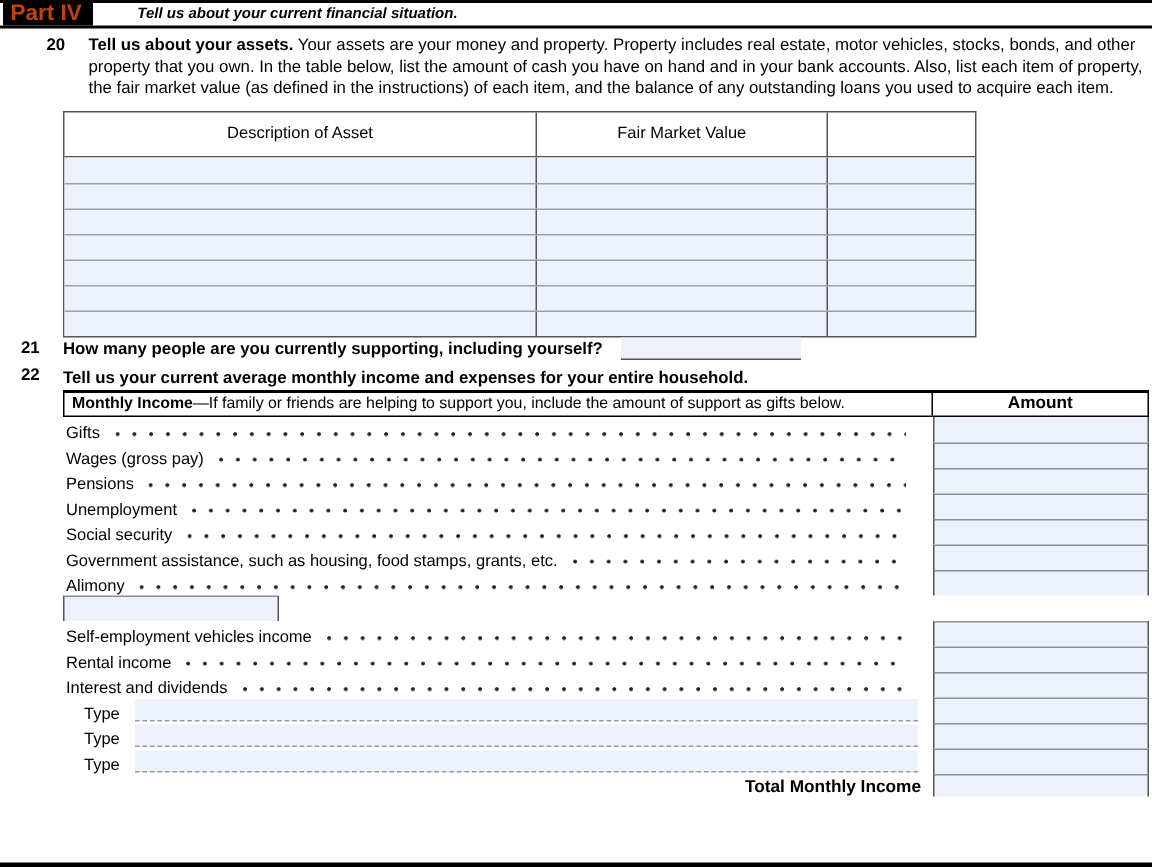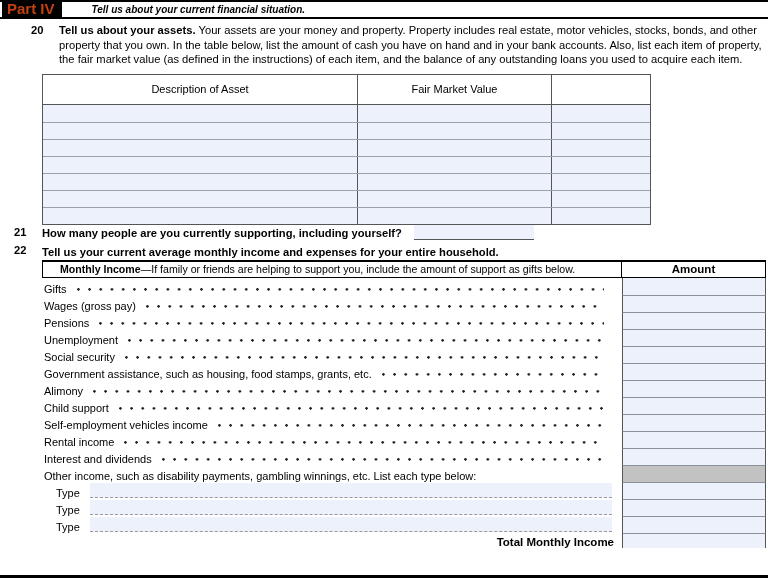--- a/index.html
+++ b/index.html
@@ -29,21 +29,21 @@
   .at-h { display:flex; align-items:center; justify-content:center; line-height:12.5px; padding:1px 4px; }
   .at-c1 { width:315px; border-right:1px solid #555; }
   .at-c2 { width:194px; border-right:1px solid #555; }
   .at-c3 { flex:1; }
   .at-row { display:flex; height:17px; background:#edf1fb; }
   .at-row + .at-row { border-top:1px solid #99a0ab; }
   .at-c { padding:1px 4px; overflow:hidden; }
 
   
   .income-table { margin:2px 0 0 42px; width:724px; font-size:11px; }
-  .it-header { display:flex; border:1px solid #000; border-top:2px solid #000; height:18px;padding-left:12px; }
+  .it-header { display:flex; border:1px solid #000; border-top:2px solid #000; height:18px; }
   .it-header-left { flex:1; display:flex; align-items:center; padding-left:5px; font-size:10.6px; }
   .it-header-amount { width:144px; border-left:1px solid #000; display:flex; align-items:center; justify-content:center; font-weight:bold; font-size:11.5px; }
   .it-row { display:flex; height:17px; }
   .it-left { flex:1; min-width:0; display:flex; align-items:flex-end; padding-left:2px; }
   .it-label { white-space:nowrap; overflow:hidden; }
   .leader { flex:1; align-self:flex-end; height:3px; margin:0 18px 4px 10px;
             background-image:radial-gradient(circle at 1.4px 1.4px, #222 1.05px, rgba(0,0,0,0) 1.5px);
             background-size:11.2px 3px; background-repeat:repeat-x; }
   .it-amount { width:144px; border-left:1px solid #555; border-right:1px solid #555; background:#edf1fb; padding:1px 4px; overflow:hidden; }
   .it-row + .it-row .it-amount { border-top:1px solid #8a909a; }
@@ -180,24 +180,20 @@
           <div class="it-amount"></div>
         </div>
         <div class="it-row">
           <div class="it-left">
             <span class="it-label">Alimony</span>
             <span class="leader"></span>
           </div>
           <div class="it-amount"></div>
         </div>
         <div class="it-row">
-          <div class="it-left">
-            <span class="it-label">Child support</span>
-            <span class="leader"></span>
-          </div>
           <div class="it-amount"></div>
         </div>
         <div class="it-row">
           <div class="it-left">
             <span class="it-label">Self-employment vehicles income</span>
             <span class="leader"></span>
           </div>
           <div class="it-amount"></div>
         </div>
         <div class="it-row">
@@ -206,26 +202,20 @@
             <span class="leader"></span>
           </div>
           <div class="it-amount"></div>
         </div>
         <div class="it-row">
           <div class="it-left">
             <span class="it-label">Interest and dividends</span>
             <span class="leader"></span>
           </div>
           <div class="it-amount"></div>
-        </div>
-        <div class="it-row">
-          <div class="it-left">
-            <span class="it-label">Other income, such as disability payments, gambling winnings, etc. List each type below:</span>
-          </div>
-          <div class="it-amount gray"></div>
         </div>
         <div class="it-row">
           <div class="it-left type-left">
             <span class="type-label">Type</span>
             <span class="type-field"></span>
           </div>
           <div class="it-amount"></div>
         </div>
         <div class="it-row">
           <div class="it-left type-left">

